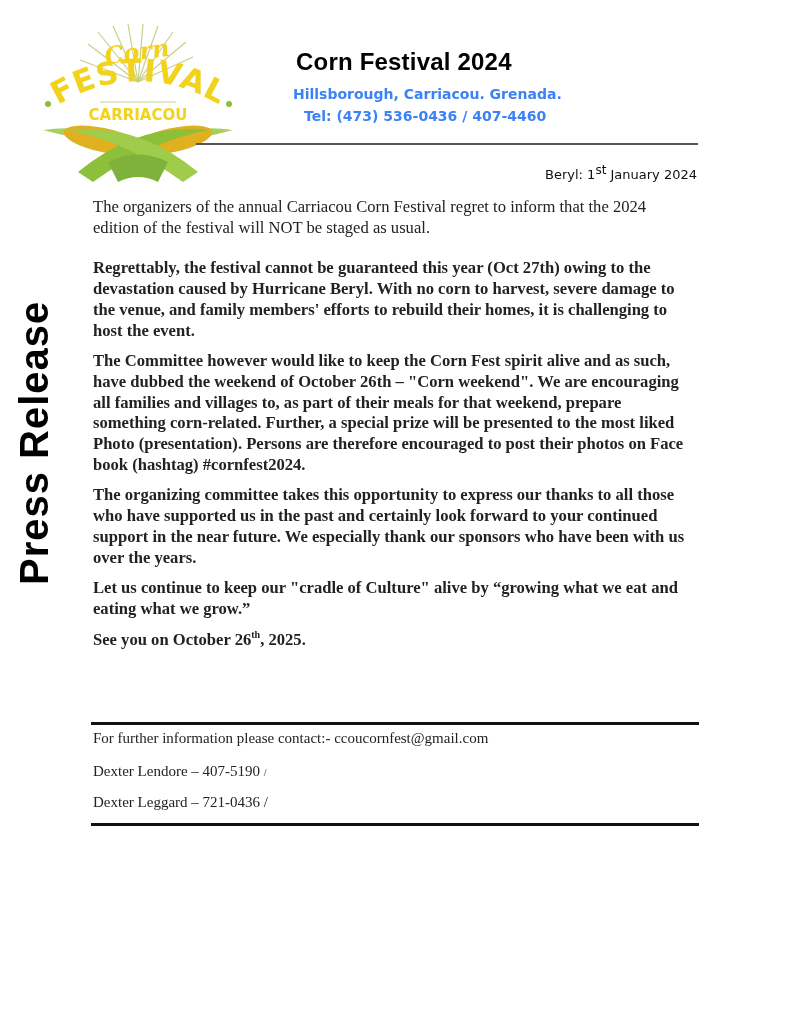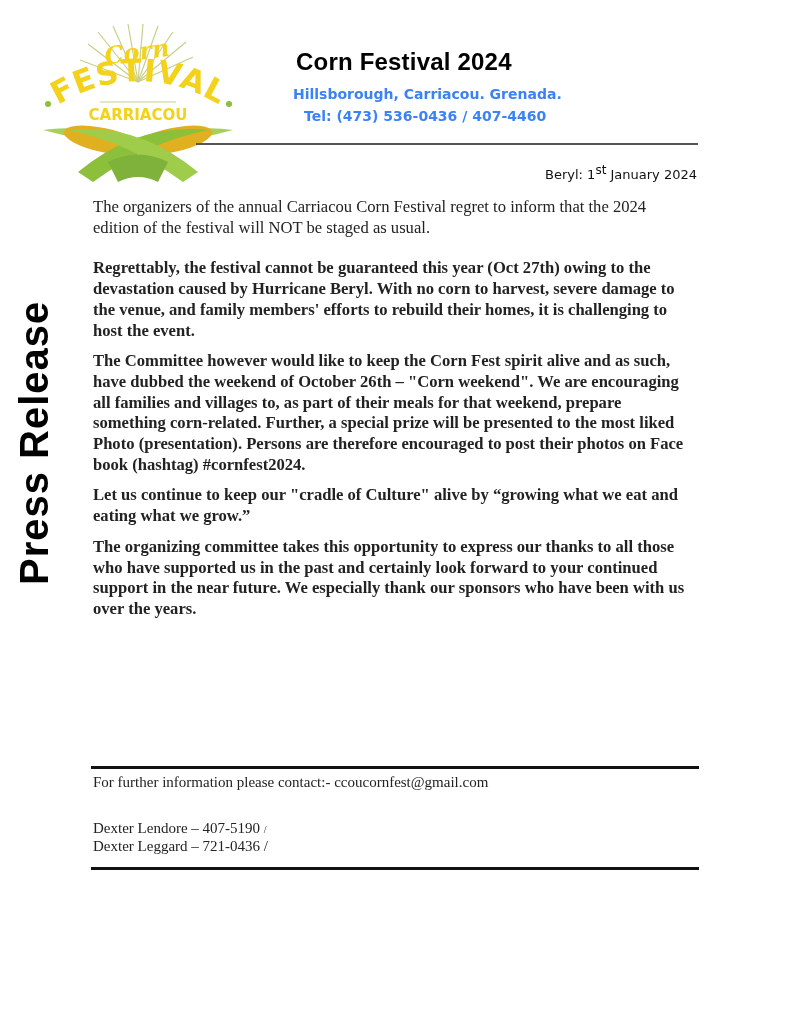--- a/index.html
+++ b/index.html
@@ -10,23 +10,23 @@
   .addr { top: 86px; left: 293px; width: auto; }
   .tel { top: 108px; left: 304px; width: auto; }
   .header-rule { position: absolute; left: 196px; top: 143px; width: 502px; height: 2px; background: #555; }
   .date { position: absolute; right: 94px; top: 163px; font-family: "DejaVu Sans", sans-serif; font-size: 13px; color: #111; white-space: nowrap; }
   .date sup { font-size: 12px; }
   .vertical-label { position: absolute; left: 12px; top: 585px; transform-origin: left top; transform: rotate(-90deg); font-family: "Liberation Sans", sans-serif; font-weight: bold; font-size: 40px; letter-spacing: 1px; color: #000; white-space: nowrap; }
   .body-text { position: absolute; left: 93px; top: 197px; width: 608px; font-family: "Liberation Serif", serif; font-size: 16.6px; line-height: 20.7px; color: #222; }
   .body-text p { margin: 0 12px 20px 0; }
   .body-text p.tight { margin-bottom: 10px; font-weight: bold; }
   .body-text sup { font-size: 10px; line-height: 0; }
-  .contact-box { position: absolute; left: 91px; top: 722px; width: 608px; border-top: 3px solid #111; border-bottom: 3px solid #111; height: 98px; margin-top: 44px; }
+  .contact-box { position: absolute; left: 91px; top: 722px; width: 608px; border-top: 3px solid #111; border-bottom: 3px solid #111; height: 98px; }
   .contact-line { position: absolute; left: 2px; font-family: "Liberation Serif", serif; font-size: 15px; color: #222; white-space: nowrap; }
-  .c1 { top: 5px; } .c2 { top: 51px; text-align: right; } .c3 { top: 69px; }
+  .c1 { top: 5px; } .c2 { top: 38px; text-align: right; } .c3 { top: 69px; }
   .small-slash { font-size: 10px; }
 </style>
 </head>
 <body>
 
 <div class="logo">
   <svg width="200" height="168" viewBox="0 0 200 168">
 
     <g stroke="#c8cf8a" stroke-width="1.2">
       <line x1="100" y1="60" x2="60" y2="10"></line>
@@ -73,22 +73,25 @@
   <span>1</span><sup>st</sup>
   <span>January 2024</span>
 </div>
 
 <div class="vertical-label">Press Release</div>
 
 <div class="body-text">
   <p>The organizers of the annual Carriacou Corn Festival regret to inform that the 2024 edition of the festival will NOT be staged as usual.</p>
   <p class="tight">Regrettably, the festival cannot be guaranteed this year (Oct 27th) owing to the devastation caused by Hurricane Beryl. With no corn to harvest, severe damage to the venue, and family members' efforts to rebuild their homes, it is challenging to host the event.</p>
   <p class="tight">The Committee however would like to keep the Corn Fest spirit alive and as such, have dubbed the weekend of October 26th – "Corn weekend". We are encouraging all families and villages to, as part of their meals for that weekend, prepare something corn-related.  Further, a special prize will be presented to the most liked Photo (presentation). Persons are therefore encouraged to post their photos on Face book (hashtag) #cornfest2024.</p>
+  <p class="tight">The organizing committee takes this opportunity to express our thanks to all those who have supported us in the past and certainly look forward to your continued support in the near future.  We especially thank our sponsors who have been with us over the years.</p>
   <p class="tight">Let us continue to keep our "cradle of Culture" alive by “growing what we eat and eating what we grow.”</p>
-  <p class="tight">The organizing committee takes this opportunity to express our thanks to all those who have supported us in the past and certainly look forward to your continued support in the near future.  We especially thank our sponsors who have been with us over the years.</p>
+  <p class="tight">
+    <span>See you on October 26</span><sup>th</sup><span>, 2025.</span>
+  </p>
 </div>
 
 <div class="contact-box">
   <div class="contact-line c1">For further information please contact:- ccoucornfest@gmail.com</div>
   <div class="contact-line c2">
     <span>Dexter Lendore – 407-5190</span>
     <span class="small-slash">/</span>
   </div>
   <div class="contact-line c3">Dexter Leggard –  721-0436 /</div>
 </div>

